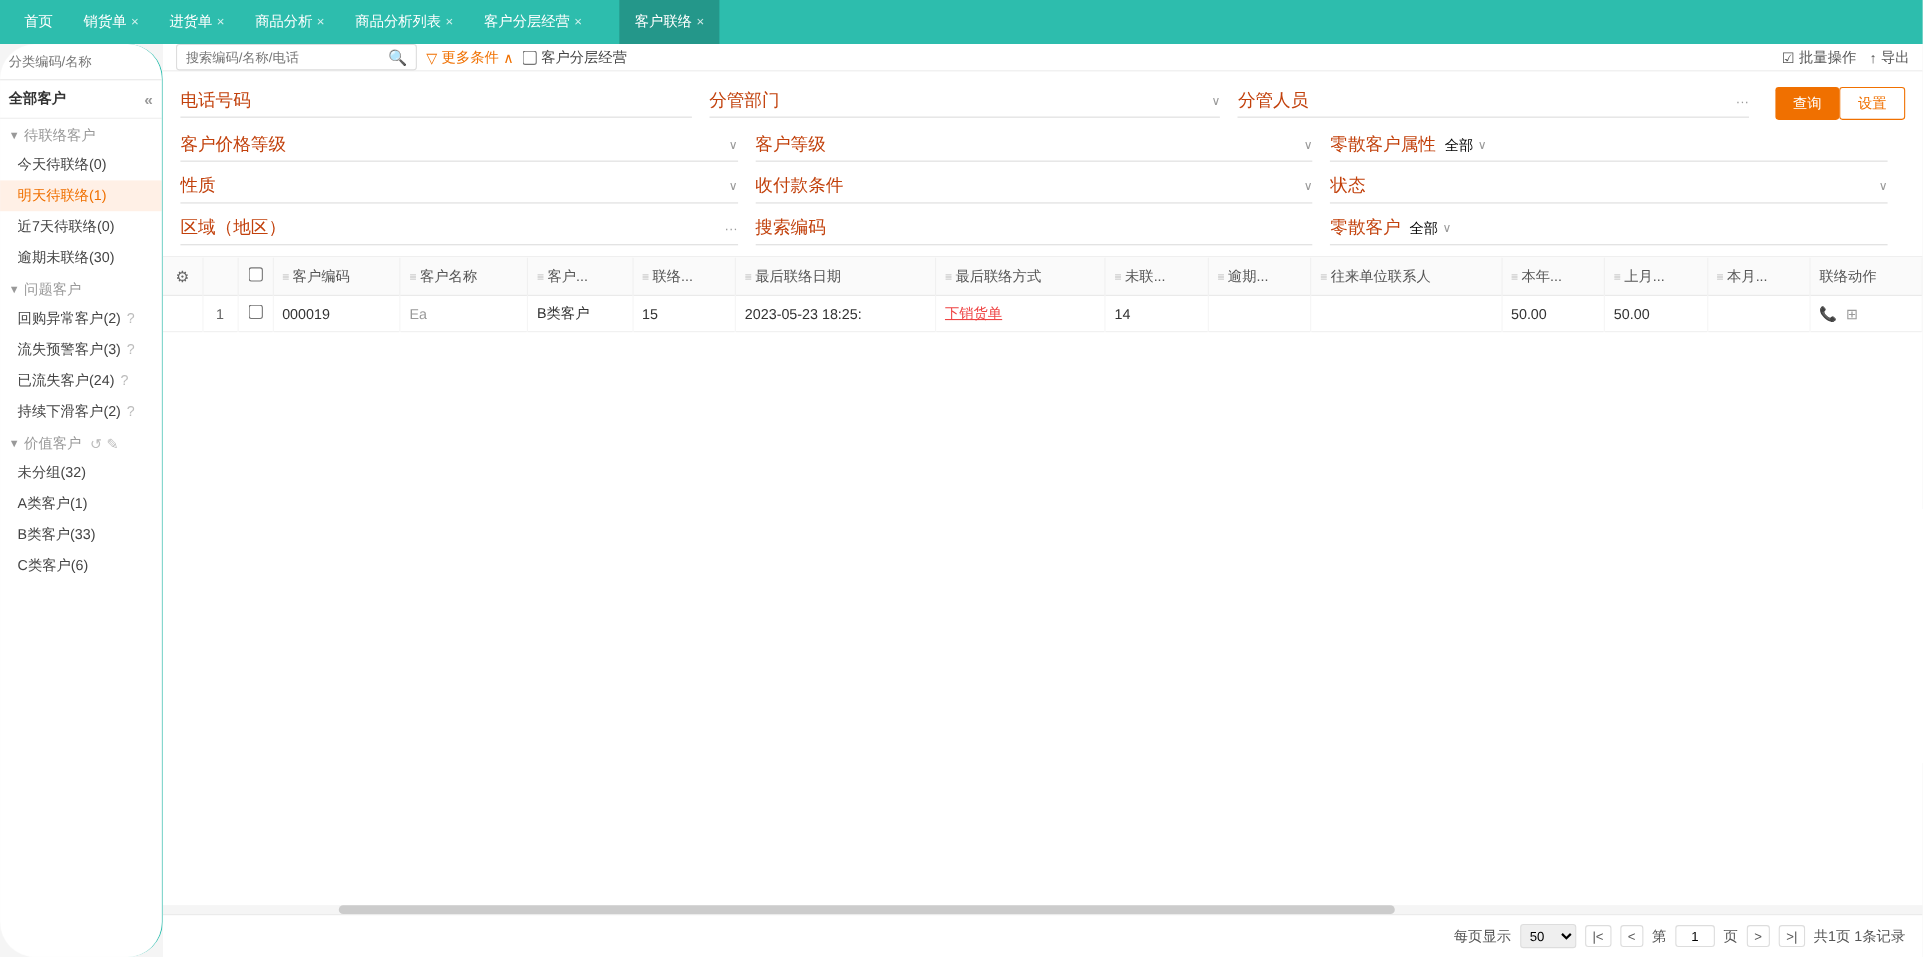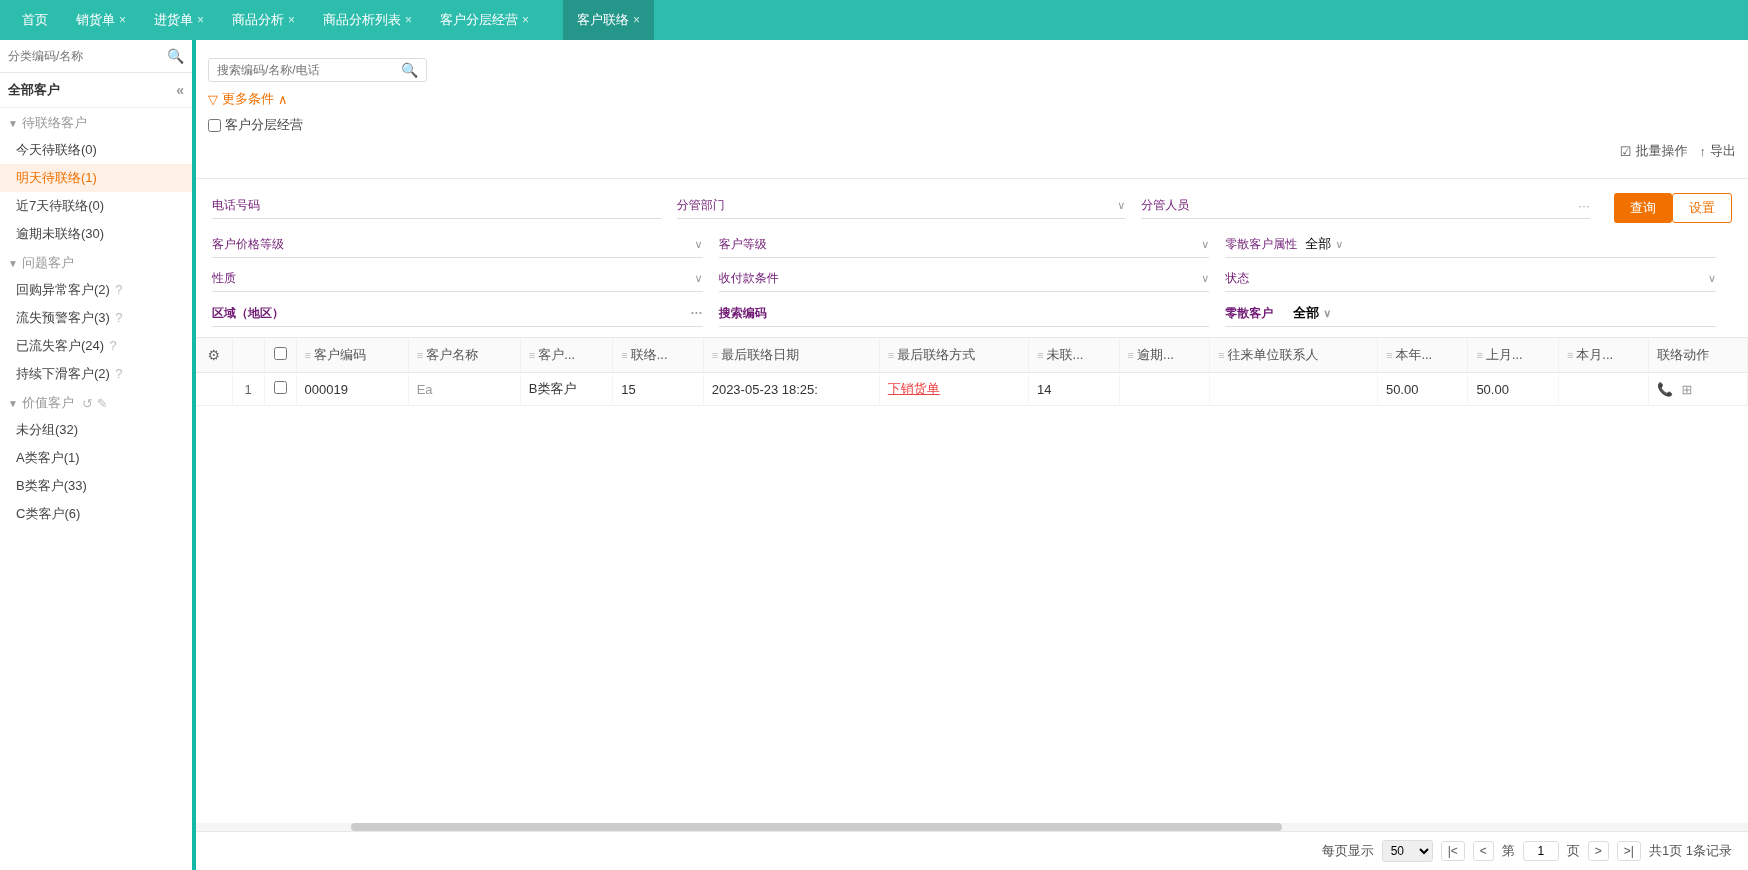--- a/index.html
+++ b/index.html
@@ -33,27 +33,28 @@
 
     
     .main-layout {
       display: flex;
       flex: 1;
       overflow: hidden;
     }
 
     
     .sidebar {
-      width: 196px;
-      background: #fff;
-      border-right: 4px solid #14b8a6;
+      width: 148px;
+      background: #fff;
+      border-right: 1px solid #14b8a6;
       display: flex;
       flex-direction: column;
       flex-shrink: 0;
       overflow-y: auto;
+      border-radius: 32px;
     }
     .sidebar-search {
       display: flex;
       align-items: center;
       padding: 8px 8px;
       border-bottom: 1px solid #e8e8e8;
       gap: 4px;
     }
     .sidebar-search input {
       flex: 1;
@@ -100,27 +101,26 @@
     .content-area {
       flex: 1;
       display: flex;
       flex-direction: column;
       overflow: hidden;
     }
 
     
     .toolbar {
       display: flex;
-      align-items: flex-start;
-      padding: 18px 12px;
+      align-items: center;
+      padding: 0 12px;
       background: #fff;
       border-bottom: 1px solid #e8e8e8;
       gap: 8px;
       flex-shrink: 0;
-      flex-direction: column;
     }
     .search-box {
       display: flex;
       align-items: center;
       border: 1px solid #ddd;
       border-radius: 3px;
       padding: 3px 8px;
       background: #fff;
       gap: 4px;
     }
@@ -177,33 +177,33 @@
       border-bottom: 1px solid #e8e8e8;
       padding: 10px 16px;
       flex-shrink: 0;
     }
     .filter-row {
       display: flex;
       align-items: center;
       margin-bottom: 8px;
       gap: 0;
     }
-    .filter-row:last-child { margin-bottom: 0; font-weight: bold; }
+    .filter-row:last-child { margin-bottom: 0; }
     .filter-field {
       display: flex;
       align-items: center;
       flex: 1;
       border-bottom: 1px solid #ddd;
       padding: 4px 0;
       margin-right: 16px;
       min-width: 0;
     }
     .filter-field label {
-      color: #701a75;
-      font-size: 12px;
+      color: #c2410c;
+      font-size: 16px;
       white-space: nowrap;
       margin-right: 8px;
       min-width: 60px;
     }
     .filter-field .field-value {
       flex: 1;
       color: #333;
       font-size: 12px;
     }
     .filter-field .dropdown-arrow {

